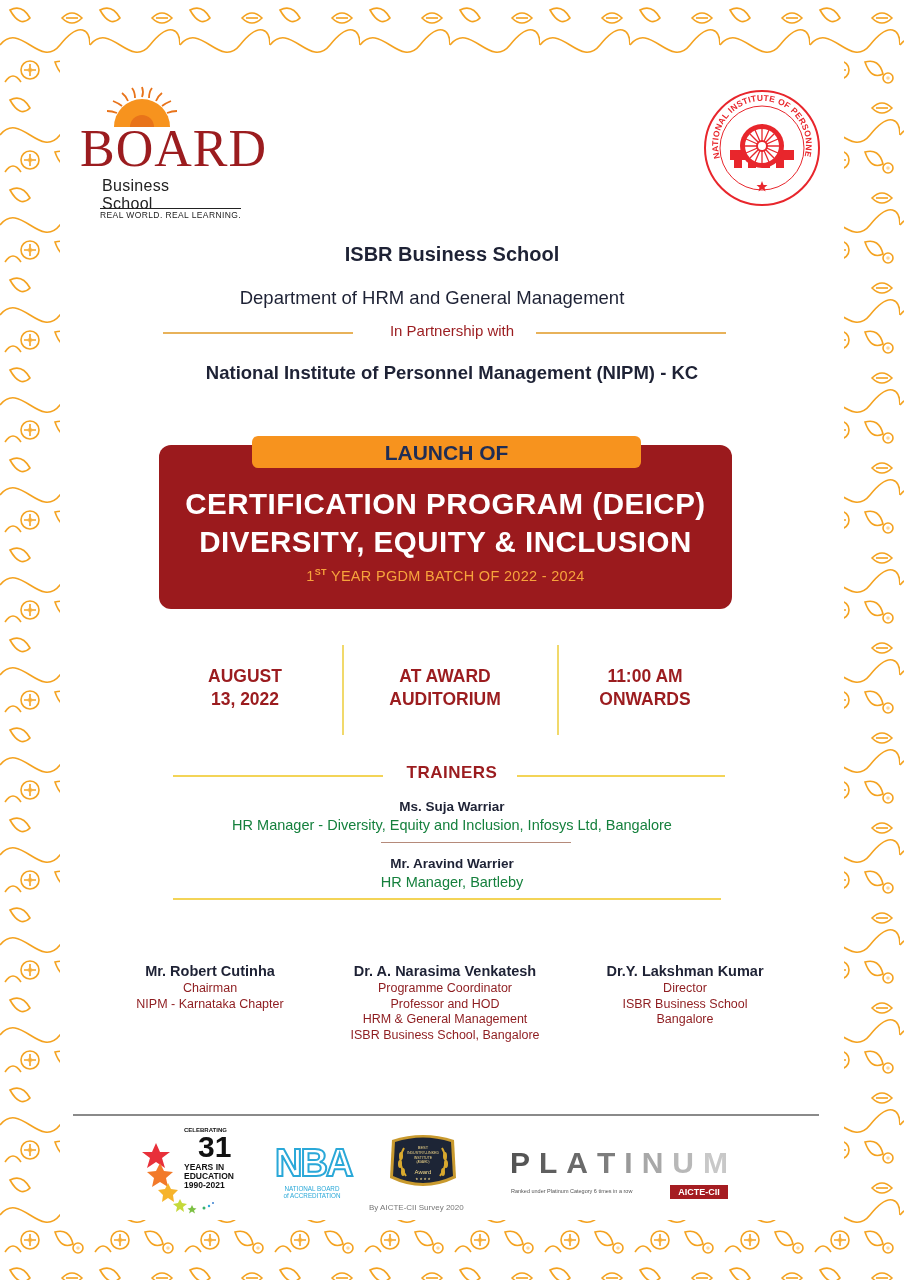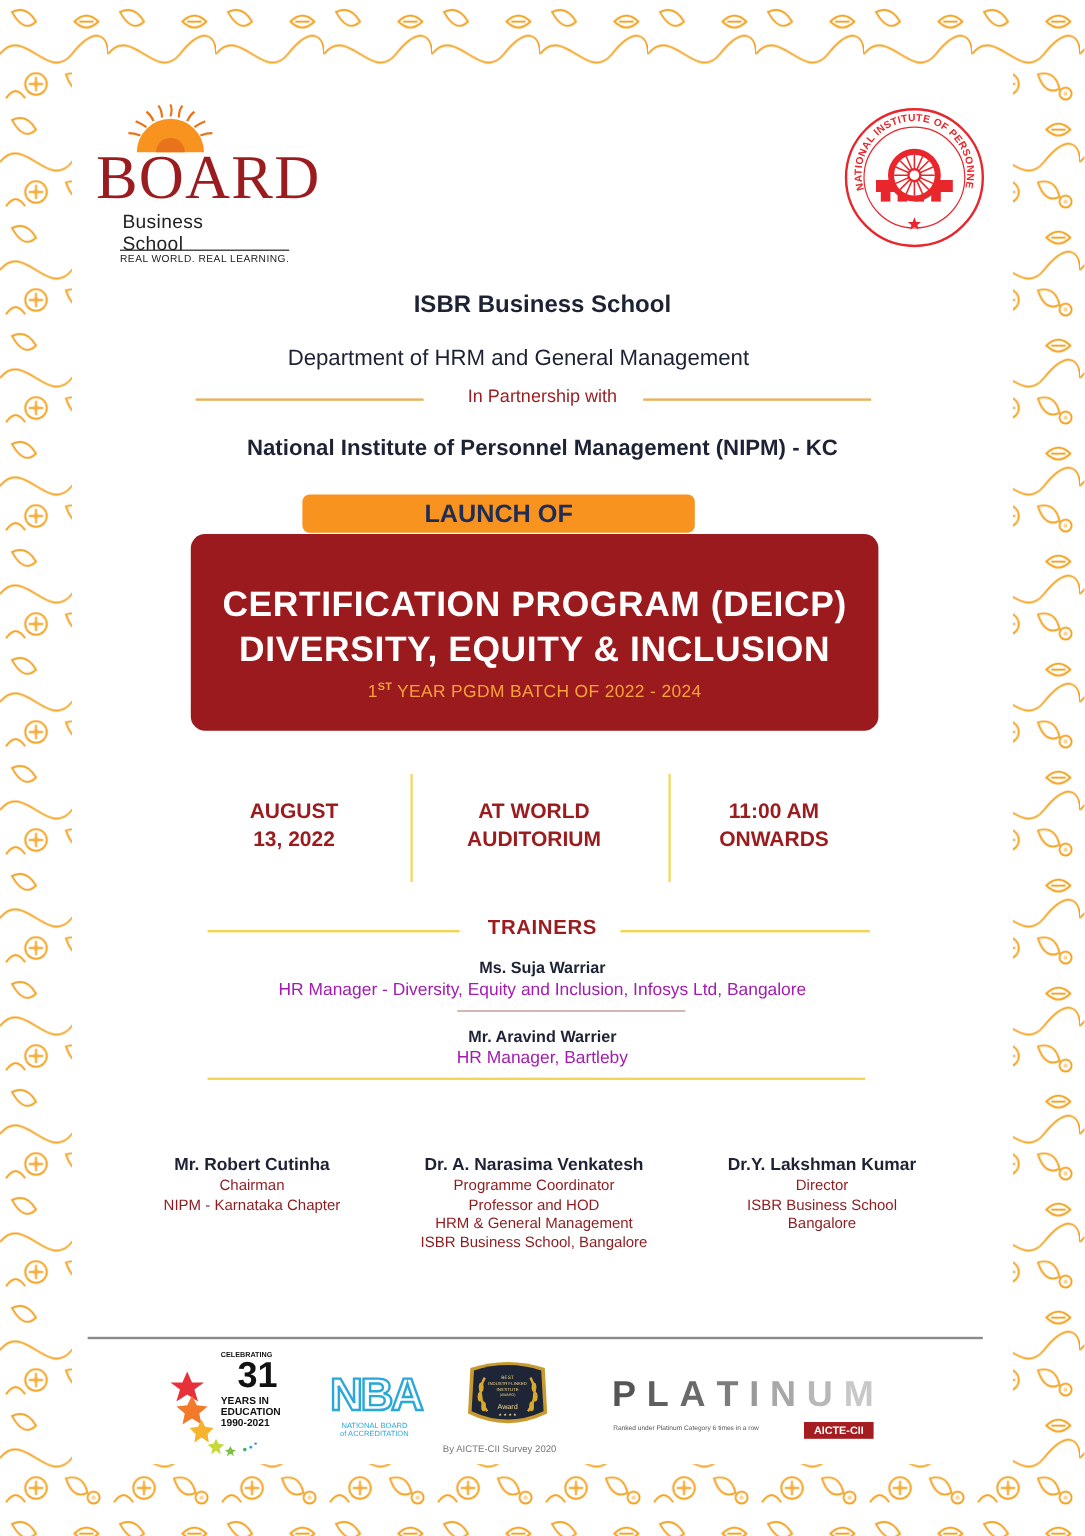--- a/index.html
+++ b/index.html
@@ -26,40 +26,40 @@
   
   .center { position: absolute; left: 0; width: 784px; text-align: center; }
   .school-name { top: 183px; font-size: 20px; font-weight: bold; color: #1e2235; }
   .dept-name { top: 227px; font-size: 18.5px; color: #1e2235; left: -20px; }
   .partnership { top: 262px; height: 20px; }
   .partnership .line { position: absolute; top: 10px; height: 1.5px; background: #e8b25a; }
   .partnership .text { font-size: 15px; color: #9b1c1f; }
   .nipm-name { top: 302px; font-size: 18.5px; font-weight: bold; color: #1e2235; }
 
   
-  .launch-tab { position: absolute; left: 192px; top: 352px; width: 327px; height: 32px; background: #f7931e;
+  .launch-tab { position: absolute; left: 192px; top: 376px; width: 389px; height: 32px; background: #f7931e;
     border-radius: 6px; text-align: center; font-size: 21px; font-weight: bold; color: #1f2d55; line-height: 34px; z-index: 2; }
   .launch-box { position: absolute; left: 99px; top: 385px; width: 573px; height: 164px; background: #9b1a1d;
     border-radius: 12px; text-align: center; color: #fff; }
   .launch-title { margin-top: 40px; font-size: 29.5px; font-weight: bold; line-height: 38px; letter-spacing: 0.5px; }
   .launch-batch { margin-top: 6px; font-size: 14.5px; color: #f7a33c; letter-spacing: 0.3px; }
   .launch-batch sup { font-size: 9px; font-weight: bold; }
 
   
   .details { position: absolute; left: 100px; top: 585px; width: 580px; height: 90px; }
   .detail-col { position: absolute; top: 20px; width: 180px; text-align: center; font-size: 17.5px; font-weight: bold;
     color: #9b1c1f; line-height: 23px; }
   .vline { position: absolute; top: 0; width: 1.5px; height: 90px; background: #f1d96b; }
 
   
   .trainers-head { top: 703px; height: 24px; }
   .trainers-head .line { position: absolute; top: 12px; height: 2px; background: #f3d457; }
   .trainers-head .text { font-size: 17px; font-weight: bold; color: #9b1c1f; letter-spacing: 0.5px; }
   .trainer-name { font-size: 13.5px; font-weight: bold; color: #1e2235; }
-  .trainer-role { font-size: 14.5px; color: #a21caf; }
+  .trainer-role { font-size: 14.5px; color: #15803d; }
   .t1-name { top: 739px; } .t1-role { top: 757px; }
   .t-sep { position: absolute; left: 321px; top: 782px; width: 190px; height: 1px; background: #b58a7a; }
   .t2-name { top: 796px; } .t2-role { top: 814px; }
   .t-bottom { position: absolute; left: 113px; top: 838px; width: 548px; height: 2px; background: #f3d457; }
 
   
   .sig { position: absolute; top: 903px; text-align: center; }
   .sig-name { font-size: 14.5px; font-weight: bold; color: #1e2235; margin-bottom: 2px; }
   .sig-line { font-size: 12.5px; color: #8e1c1f; line-height: 15.5px; }
 
@@ -184,21 +184,21 @@
     <div class="launch-batch"><span>1</span><sup>ST</sup><span> YEAR PGDM BATCH OF 2022 - 2024</span></div>
   </div>
 
   <div class="details">
     <div class="detail-col" style="left:-5px;">
       <div>AUGUST</div>
       <div>13, 2022</div>
     </div>
     <div class="vline" style="left:182px;"></div>
     <div class="detail-col" style="left:195px;">
-      <div>AT WORLD</div>
+      <div>AT AWARD</div>
       <div>AUDITORIUM</div>
     </div>
     <div class="vline" style="left:397px;"></div>
     <div class="detail-col" style="left:395px;">
       <div>11:00 AM</div>
       <div>ONWARDS</div>
     </div>
   </div>
 
   <div class="center trainers-head">

